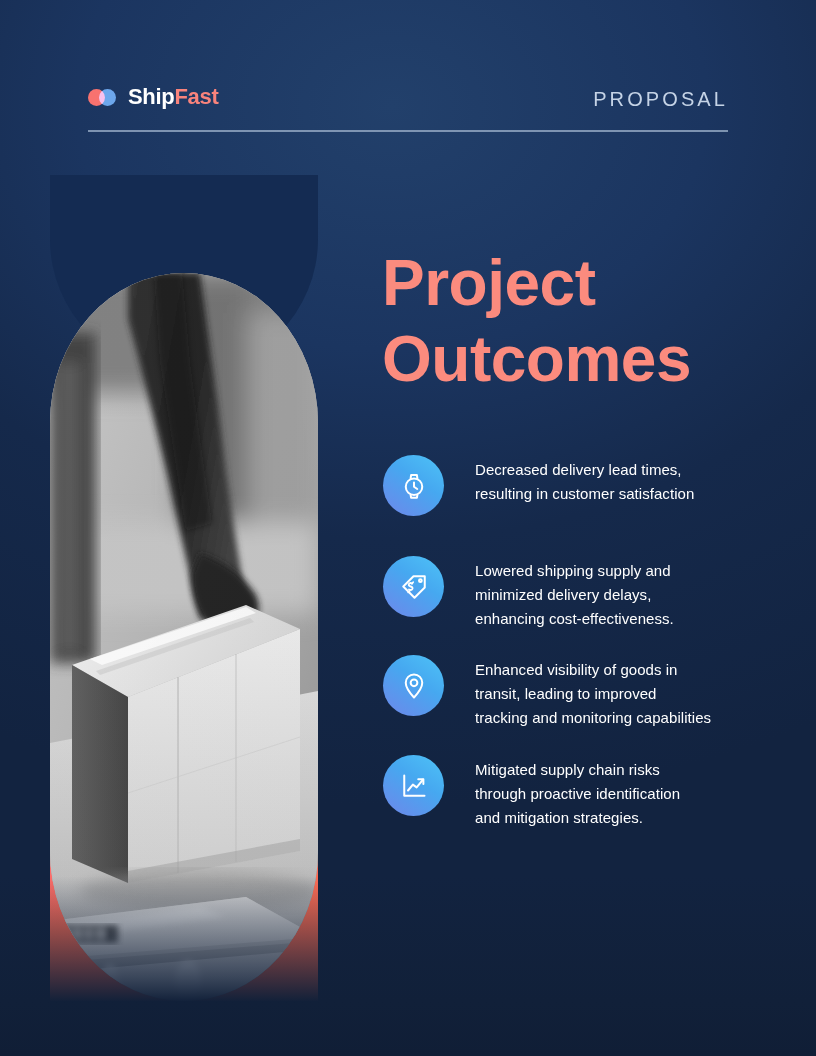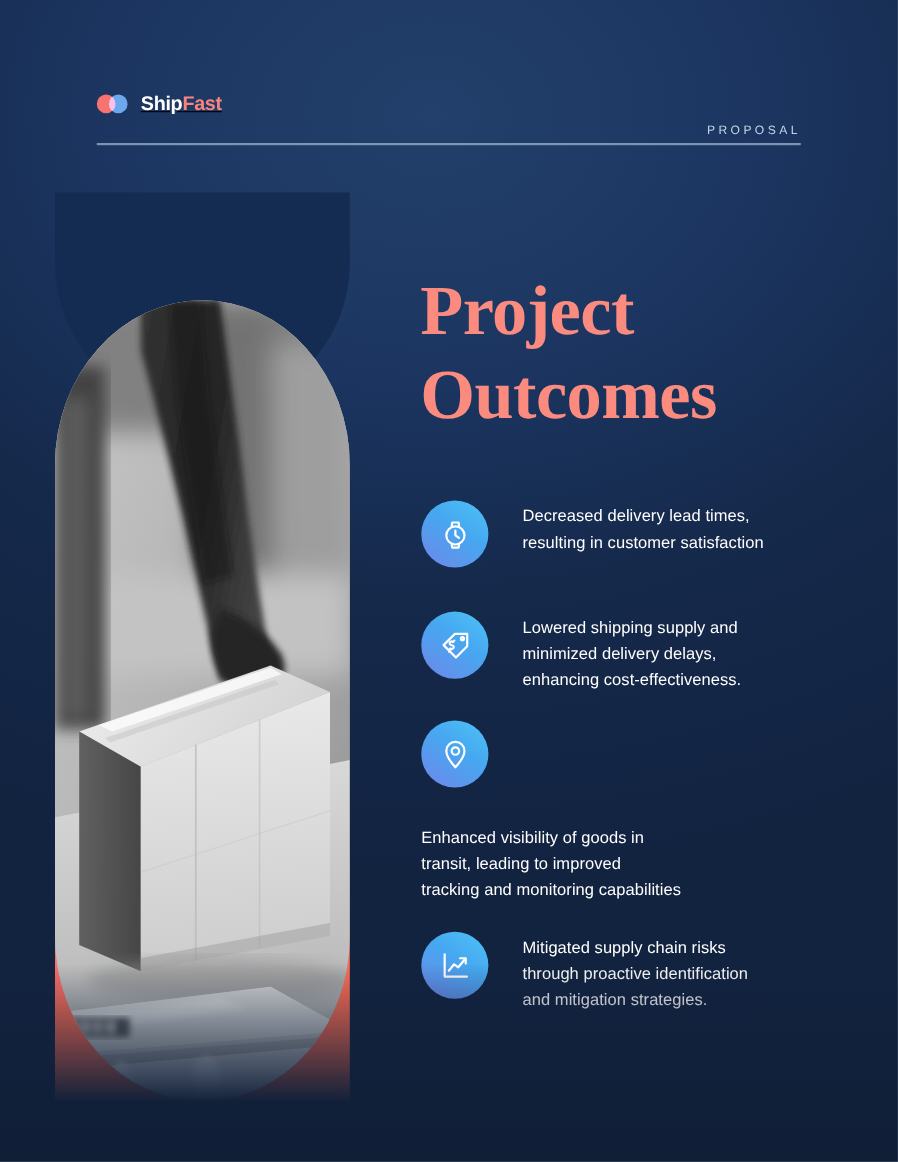--- a/index.html
+++ b/index.html
@@ -63,38 +63,36 @@
     position: absolute;
     top: 0;
     width: 17px;
     height: 17px;
     border-radius: 50%;
   }
   .logo-dot.coral { left: 0; background: #f8726f; }
   .logo-dot.blue  { left: 11px; background: #5b8fe0; mix-blend-mode: screen; }
 
   .logo-text {
-    font-size: 18px;
+    font-size: 22px;
     font-weight: bold;
     letter-spacing: -0.3px;
     white-space: nowrap;
-    text-decoration: underline;
   }
   .logo-ship { color: #ffffff; }
   .logo-fast { color: #f8837c; }
 
   .proposal {
     position: absolute;
     right: 0;
     top: 10px;
-    font-size: 11px;
+    font-size: 20px;
     letter-spacing: 3.1px;
     color: #c5d3e6;
     font-weight: 400;
-    margin-top: 25px;
   }
 
   .header-rule {
     position: absolute;
     left: 0;
     top: 52px;
     width: 640px;
     height: 1.5px;
     background: #9fb3cc;
     opacity: 0.75;
@@ -152,21 +150,20 @@
     width: 360px;
   }
 
   .title {
     font-size: 64px;
     line-height: 76px;
     font-weight: bold;
     color: #fb8b7e;
     letter-spacing: -0.5px;
     white-space: pre-line;
-    font-family: Liberation Serif, serif;
   }
 
   .outcome-list {
     position: absolute;
     left: 383px;
     top: 455px;
     width: 360px;
   }
 
   .outcome {
@@ -376,21 +373,21 @@
           <circle cx="17.1" cy="6.9" r="1.1"></circle>
           <path d="M10.6 9.2 Q8.6 8.3 7.9 9.7 Q7.3 11 9.3 11.6 Q11.3 12.2 10.7 13.5 Q10 14.9 8 14" stroke-width="1.5"></path>
           <path d="M11.4 8.1 L10.1 9.4 M8.6 15.1 L7.3 16.4" stroke-width="1.3"></path>
         </svg>
       </div>
       <div class="outcome-text">Lowered shipping supply and
 minimized delivery delays,
 enhancing cost-effectiveness.</div>
     </div>
 
-    <div class="outcome" style="margin-bottom:25px;flex-direction:column;">
+    <div class="outcome" style="margin-bottom:25px;">
       <div class="outcome-icon">
         <svg viewBox="0 0 24 24" aria-hidden="true">
           <path d="M12 2.8 C8.3 2.8 5.4 5.7 5.4 9.4 C5.4 14 12 21.2 12 21.2 C12 21.2 18.6 14 18.6 9.4 C18.6 5.7 15.7 2.8 12 2.8 Z"></path>
           <circle cx="12" cy="9.4" r="2.7"></circle>
         </svg>
       </div>
       <div class="outcome-text">Enhanced visibility of goods in
 transit, leading to improved
 tracking and monitoring capabilities</div>
     </div>

